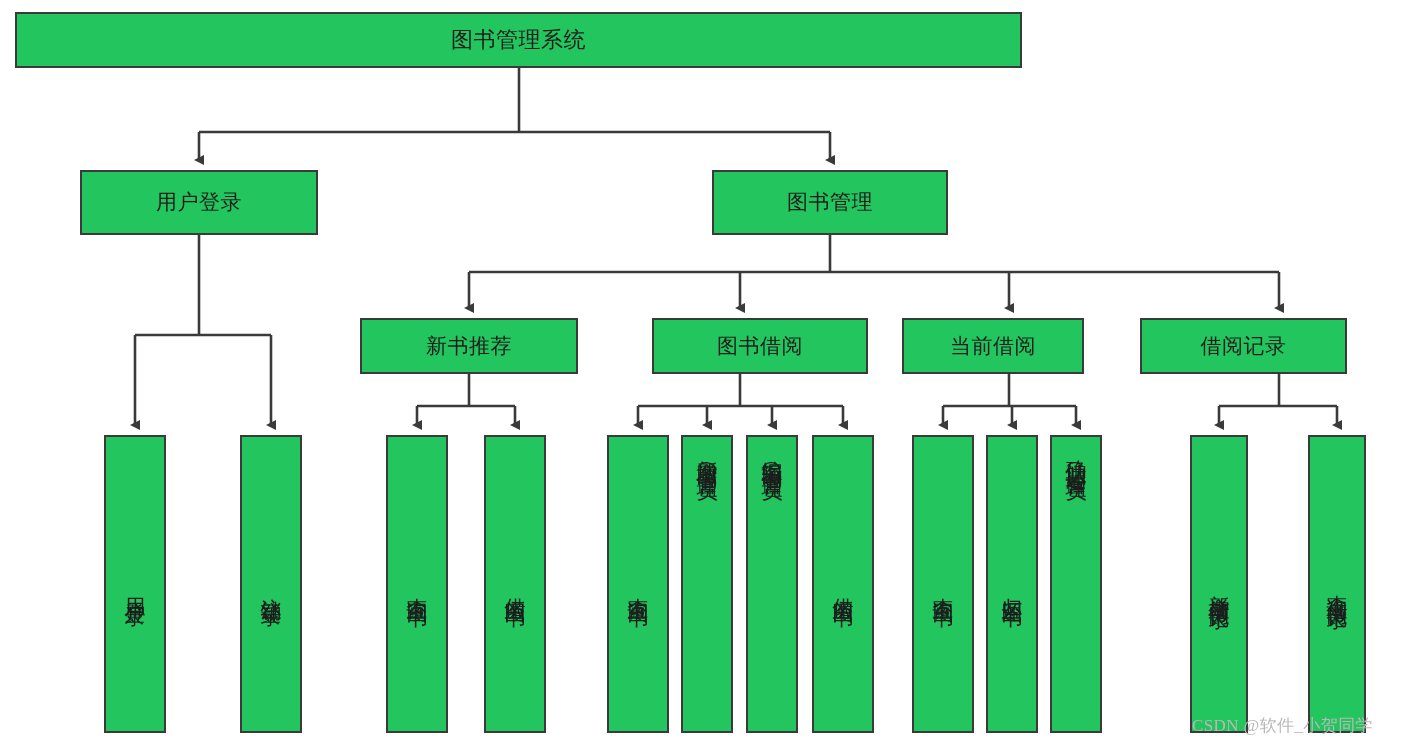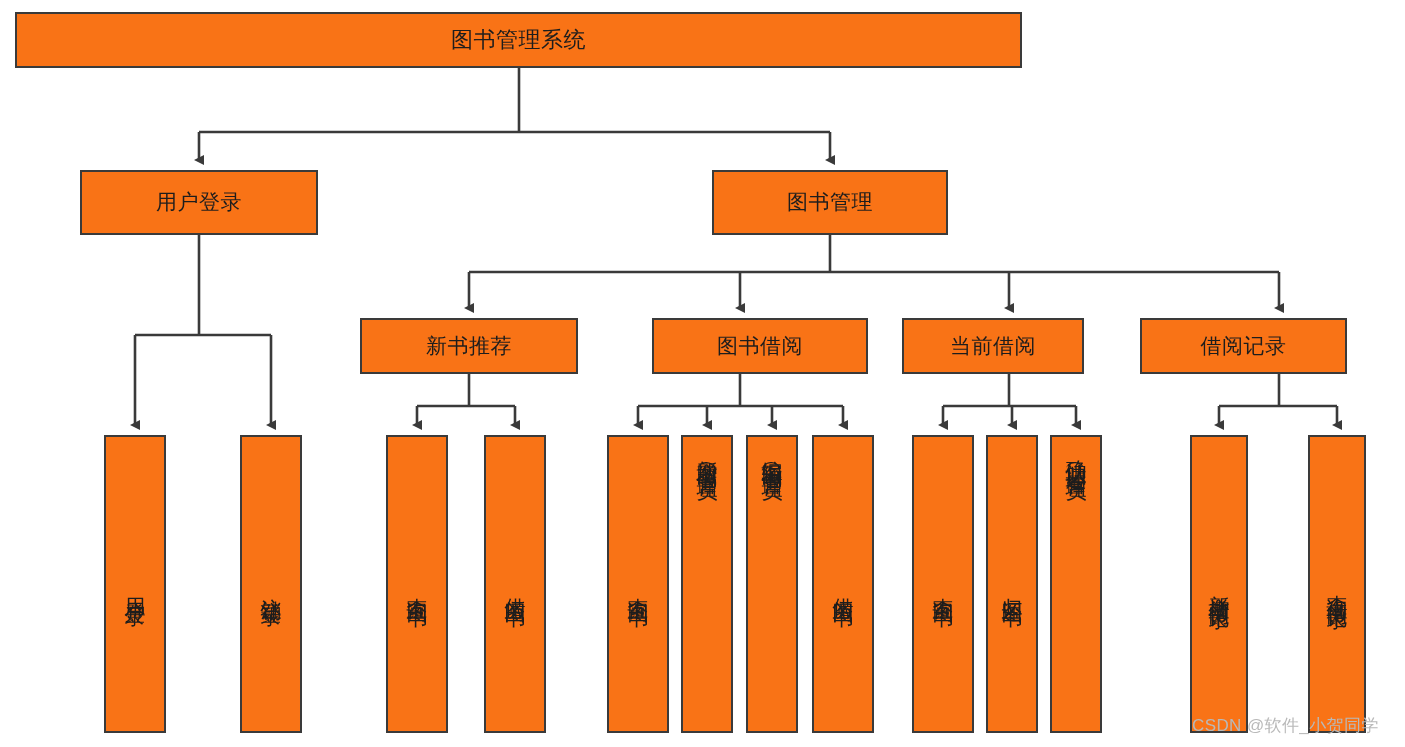--- a/index.html
+++ b/index.html
@@ -21,21 +21,21 @@
     position: absolute;
     left: 0;
     top: 0;
     width: 1405px;
     height: 747px;
   }
   .node {
     position: absolute;
     box-sizing: border-box;
     border: 2.2px solid #3a3a3a;
-    background: #f97316;
+    background: #22c55e;
     display: flex;
     align-items: center;
     justify-content: center;
     color: #1d1d1d;
   }
   .node-label {
     display: block;
     text-align: center;
     line-height: 1.18;
     letter-spacing: 0.5px;
@@ -64,21 +64,21 @@
     margin-bottom: auto;
   }
   .watermark {
     position: absolute;
     left: 1192px;
     top: 714px;
     font-size: 17px;
     color: #b9b9b9;
     white-space: nowrap;
     letter-spacing: 0.4px;
-    font-family: Liberation Sans, sans-serif;
+    font-family: Liberation Serif, serif;
   }
 </style>
 </head>
 <body>
 
 <div id="canvas">
 
   <svg id="edges" viewBox="0 0 1405 747" xmlns="http://www.w3.org/2000/svg">
     <defs>
       <marker id="arrow" markerWidth="10" markerHeight="10" refX="5" refY="5" orient="auto" markerUnits="userSpaceOnUse">

